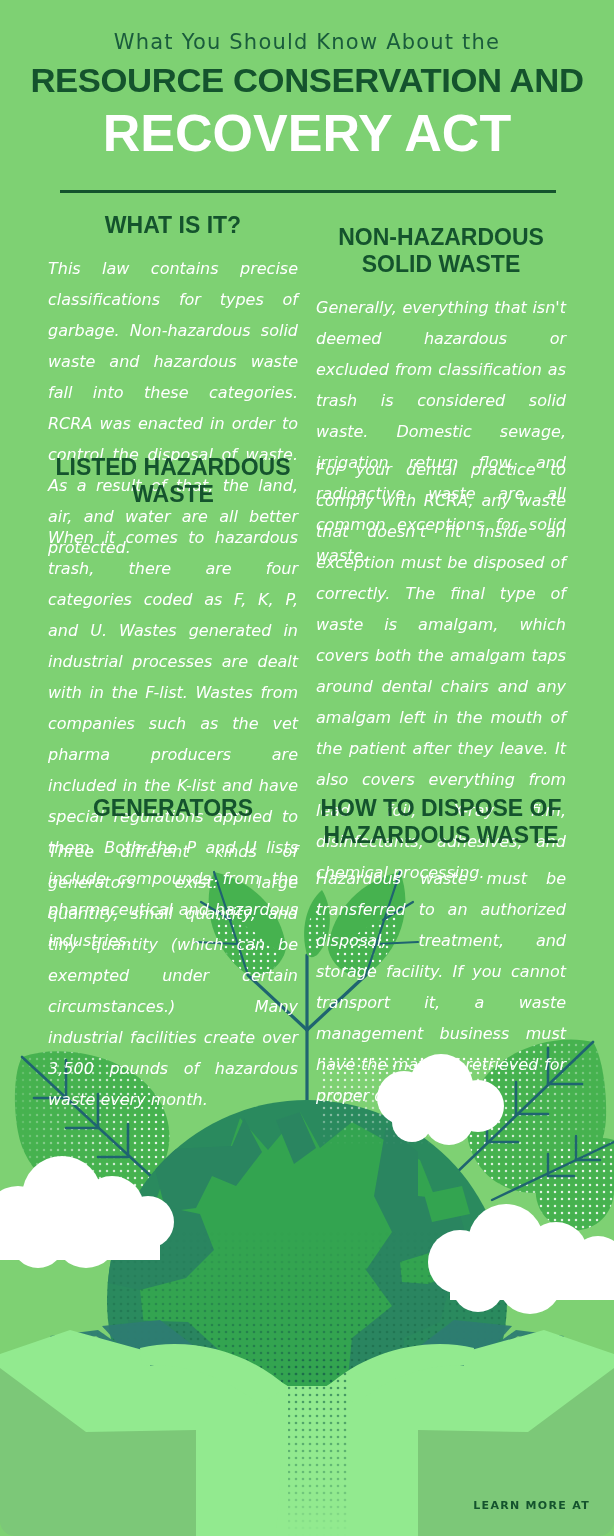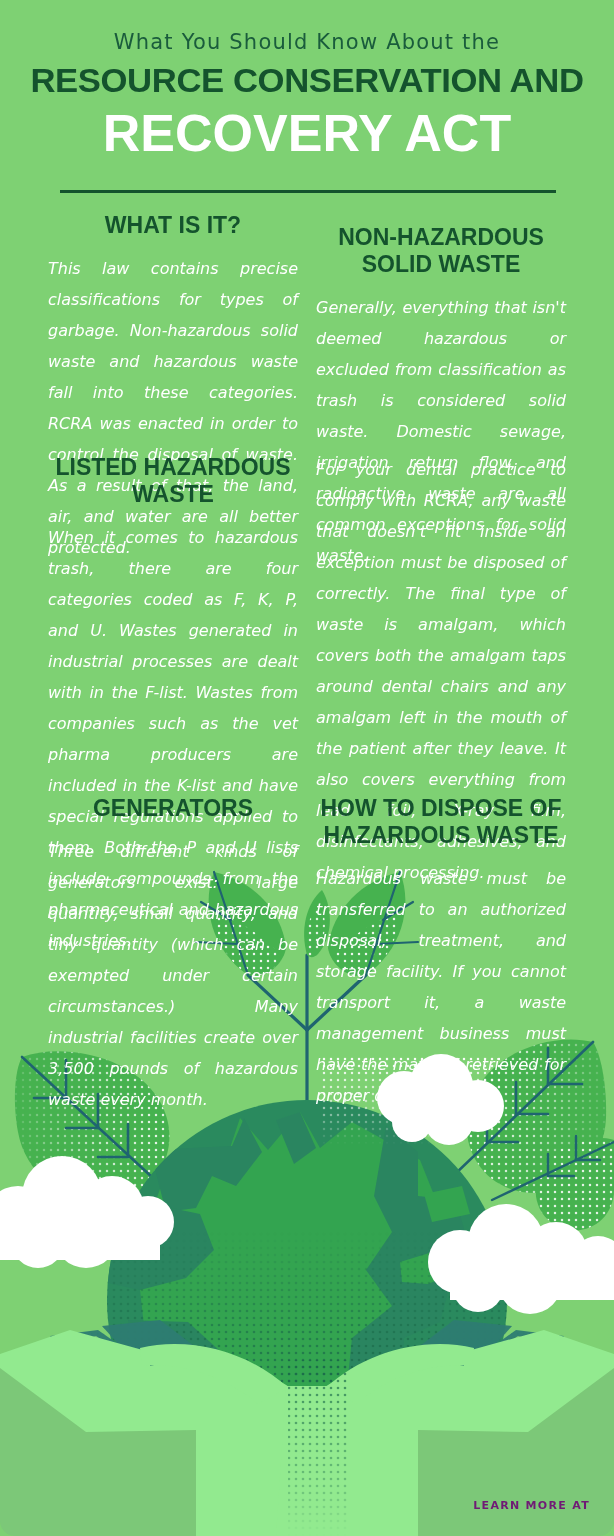--- a/index.html
+++ b/index.html
@@ -50,21 +50,21 @@
     color:#ffffff;font-size:16px;line-height:31px;
     text-align:justify;text-align-last:left;
     font-family:"DejaVu Sans", sans-serif;
     margin:0;
     font-style:italic;
   }
 
   
   .footer{
     position:absolute;right:24px;bottom:22px;z-index:30;text-align:right;
-    color:#701a75;font-family:"DejaVu Sans", sans-serif;
+    color:#14532d;font-family:"DejaVu Sans", sans-serif;
   }
   .footer .l1{font-size:11px;letter-spacing:1.3px;font-weight:bold;line-height:16px;}
   .footer .l2{font-size:13px;letter-spacing:1.1px;font-weight:bold;line-height:18px;}
 
   
   .illus{position:absolute;left:0;top:0;width:614px;height:1536px;z-index:2;pointer-events:none;}
 </style>
 </head>
 <body>
 

